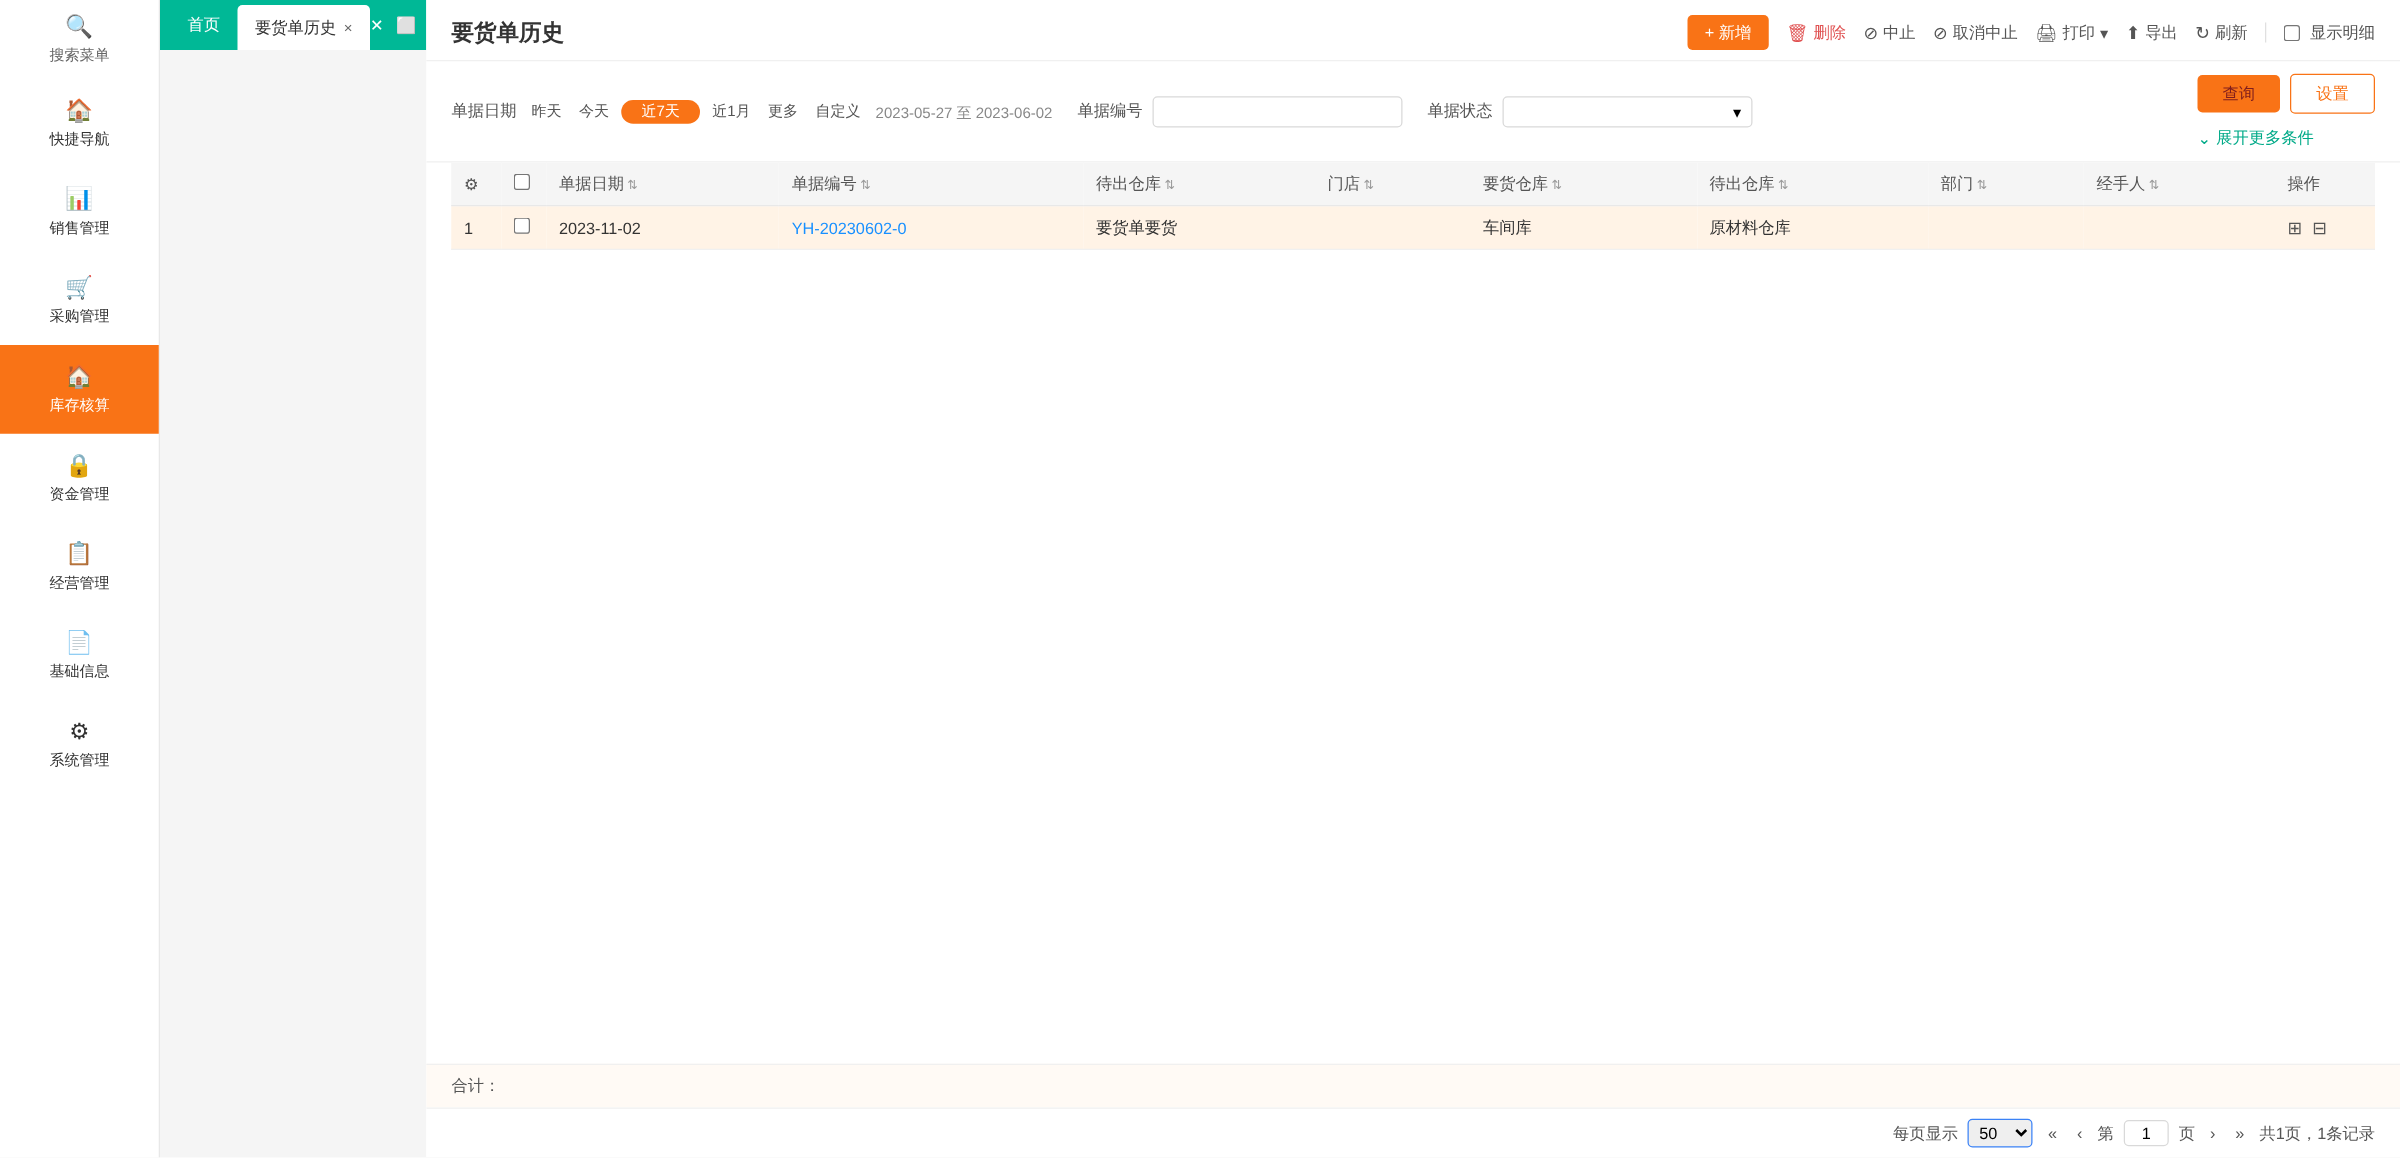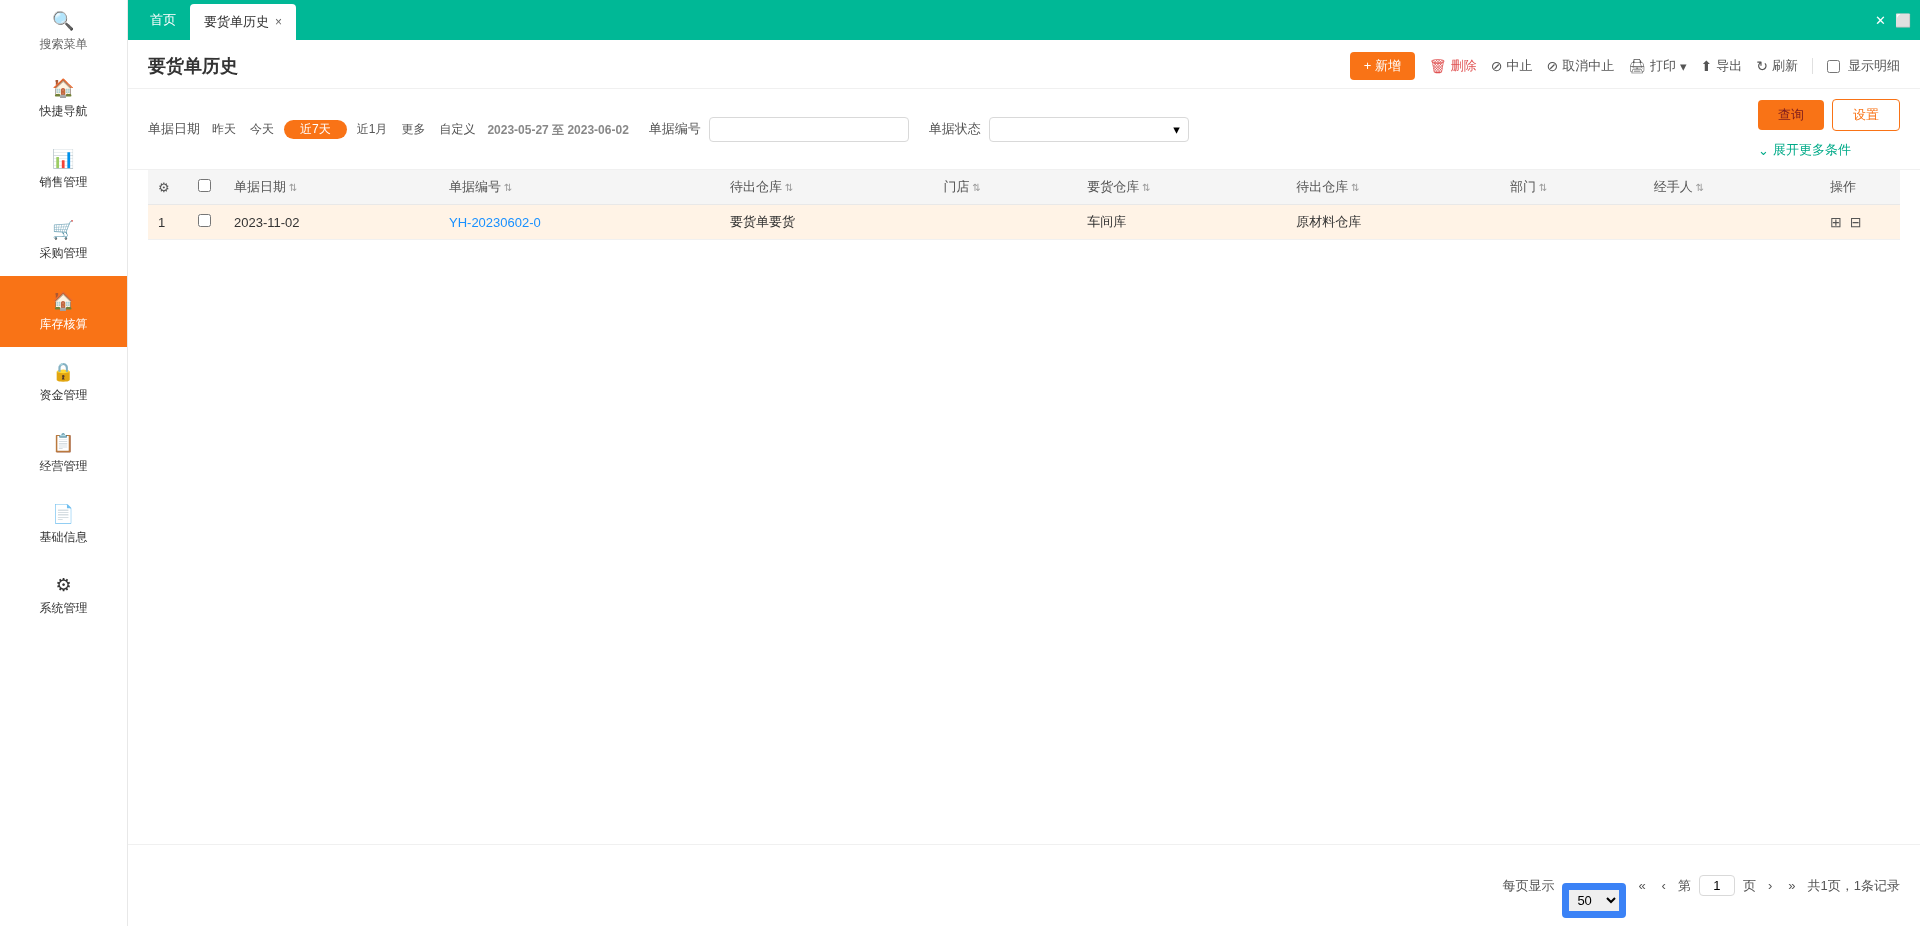--- a/index.html
+++ b/index.html
@@ -26,21 +26,21 @@
       gap: 4px;
     }
     .sidebar-item .icon { font-size: 18px; }
     .sidebar-search { padding: 10px 8px; display: flex; flex-direction: column; align-items: center; gap: 4px; cursor: pointer; font-size: 12px; color: #666; }
     .sidebar-search .icon { font-size: 18px; }
 
     
     .main {
       flex: 1;
       display: flex;
-      flex-direction: column;
+      flex-direction: row;
       height: 100%;
       overflow: hidden;
     }
 
     
     .tab-bar {
       background: #00b896;
       display: flex;
       align-items: center;
       height: 40px;
@@ -201,25 +201,24 @@
       justify-content: flex-end;
       padding: 8px 20px;
       border-top: 1px solid #f0f0f0;
       gap: 8px;
       font-size: 13px;
       color: #555;
       flex-shrink: 0;
       background: #fff;
     }
     .page-size-select {
-      border: 7px solid #3b82f6;
+      border: 1px solid #3b82f6;
       border-radius: 4px;
       padding: 2px 4px;
       font-size: 13px;
-      margin-top: 30px;
     }
     .page-btn { cursor: pointer; color: #555; padding: 2px 4px; }
     .page-input {
       border: 1px solid #d9d9d9;
       border-radius: 4px;
       width: 36px;
       text-align: center;
       padding: 2px 4px;
       font-size: 13px;
     }
@@ -333,21 +332,21 @@
         <div class="filter-group">
           <span class="filter-label">单据日期</span>
           <div class="filter-date-shortcuts">
             <span class="date-shortcut">昨天</span>
             <span class="date-shortcut">今天</span>
             <span class="date-shortcut active">近7天</span>
             <span class="date-shortcut">近1月</span>
             <span class="date-shortcut">更多</span>
             <span class="date-shortcut">自定义</span>
           </div>
-          <div style="display:flex;flex-direction:column;font-weight:bold;">
+          <div style="display:flex;flex-direction:column;">
             <span class="date-range">2023-05-27 至 2023-06-02</span>
           </div>
         </div>
 
         <div class="filter-group">
           <span class="filter-label">单据编号</span>
           <input class="filter-input" type="text" style="">
         </div>
 
         <div class="filter-group">
@@ -406,20 +405,23 @@
       <div class="op-icons">
         <span class="op-icon" title="编辑">⊞</span>
         <span class="op-icon" title="更多">⊟</span>
       </div>
     </td>
   </tr>
           </tbody>
       </table>
     </div>
 
+    <div class="table-footer">
+      <span>合计：</span>
+    </div>
 
     <div class="pagination-bar">
       <span>每页显示</span>
       <select class="page-size-select">
         <option>50</option>
         <option>10</option>
         <option>20</option>
         <option>100</option>
       </select>
       <span class="page-btn">«</span>

